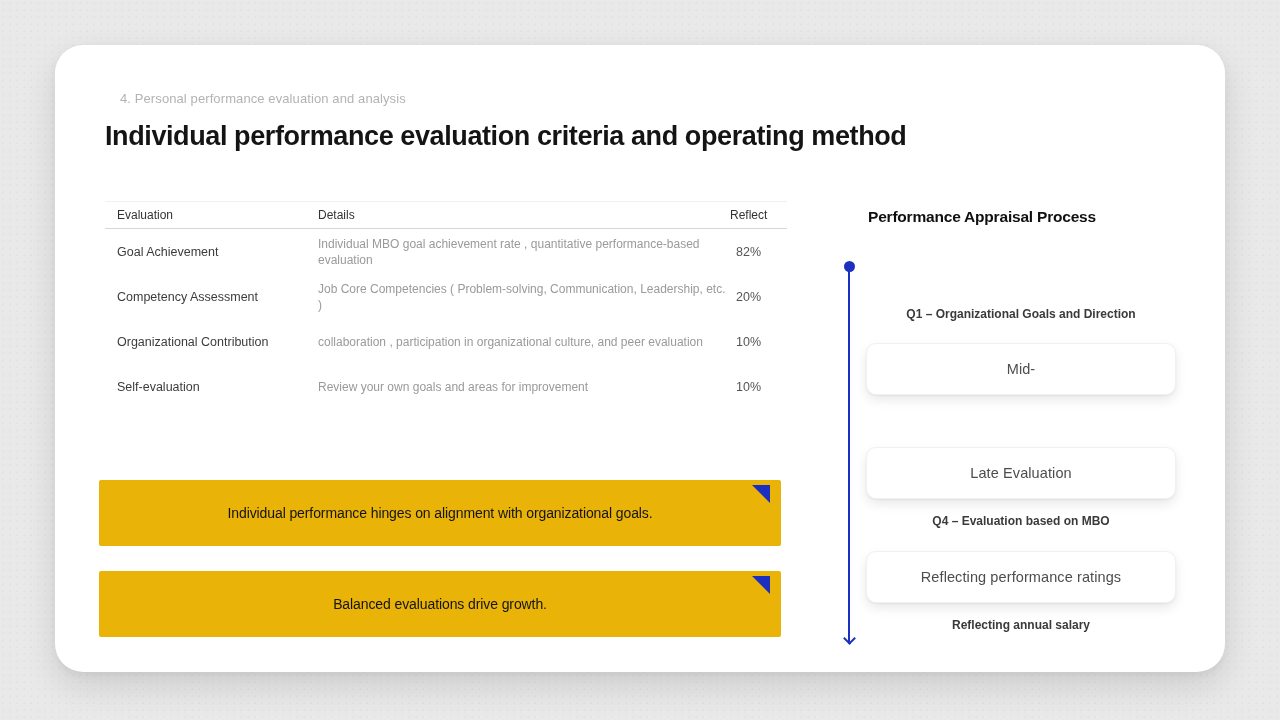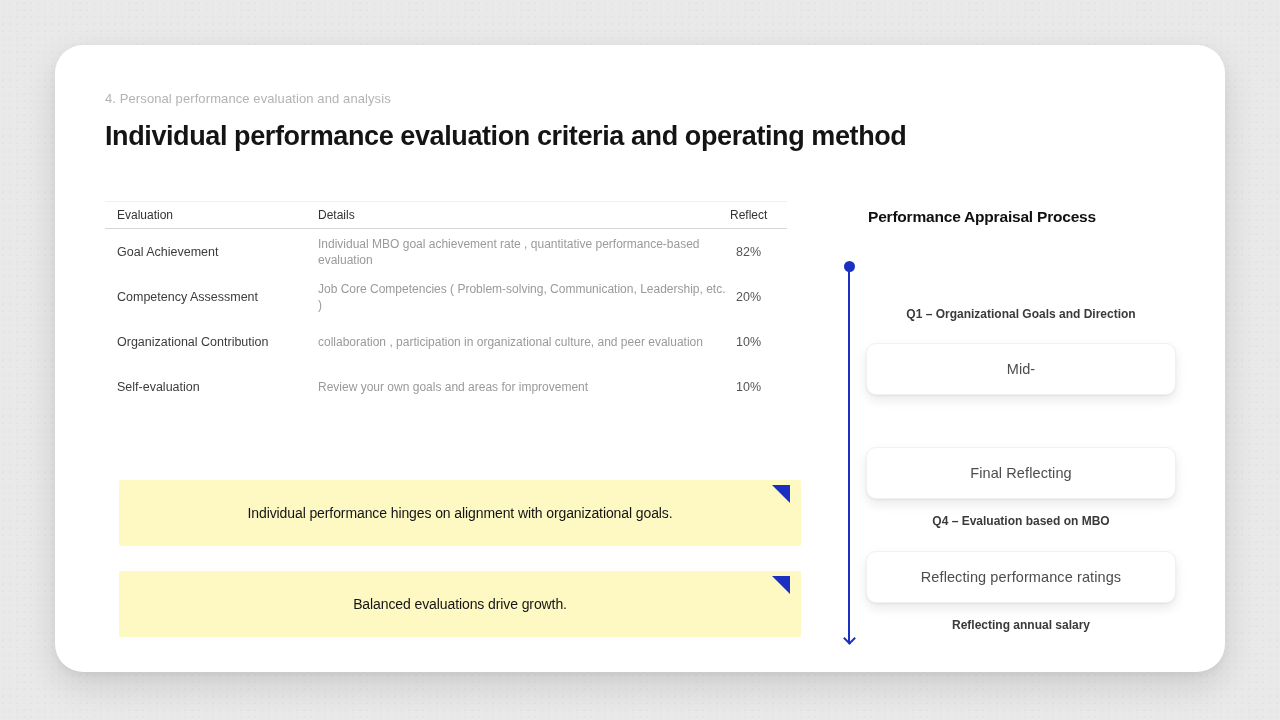--- a/index.html
+++ b/index.html
@@ -10,21 +10,21 @@
     background-image: radial-gradient(#e2e2e2 1px, transparent 1px);
     background-size:7px 7px;
     position:relative;
   }
   .card {
     position:absolute; left:55px; top:45px; width:1170px; height:627px;
     background:#ffffff; border-radius:28px;
     box-shadow:0 14px 34px rgba(0,0,0,0.12), 0 3px 10px rgba(0,0,0,0.05);
   }
   .eyebrow {
-    position:absolute; left:50px; top:46px;
+    position:absolute; left:65px; top:46px;
     font-size:13px; color:#b3b3b3; letter-spacing:0.1px;
   }
   .title {
     position:absolute; left:50px; top:76px;
     font-size:27px; font-weight:700; color:#141414; letter-spacing:-0.4px;
   }
   
   .tbl { position:absolute; left:50px; top:156px; width:682px; }
   .tbl-head {
     display:grid; grid-template-columns:213px 412px 57px;
@@ -35,22 +35,22 @@
   .tbl-row {
     display:grid; grid-template-columns:213px 412px 57px;
     min-height:45px; align-items:center; padding:6px 0;
   }
   .c1 { padding-left:12px; }
   .cell-eval { font-size:12.5px; color:#3c3c3c; }
   .cell-details { font-size:12px; color:#9a9a9a; line-height:16px; }
   .cell-pct { font-size:12.5px; color:#555555; padding-left:6px; }
   
   .callout {
-    position:absolute; left:64px; width:682px; height:66px;
-    background:#fef9c3; border-radius:2px;
+    position:absolute; left:44px; width:682px; height:66px;
+    background:#eab308; border-radius:2px;
     display:flex; align-items:center; justify-content:center;
   }
   .callout-1 { top:435px; }
   .callout-2 { top:526px; }
   .callout-text { font-size:14px; font-weight:500; color:#141414; letter-spacing:-0.1px; }
   .corner-tri {
     position:absolute; top:5px; right:11px; width:18px; height:18px;
     clip-path:polygon(0 0, 100% 0, 100% 100%);
   }
   
@@ -133,21 +133,21 @@
   <div class="timeline-line" style="background: rgb(27, 47, 192);"></div>
   <div class="timeline-arrow" style="border-color: rgb(27, 47, 192);"></div>
 
   <div class="step-caption cap-0">Q1 – Organizational Goals and Direction</div>
 
   <div class="step-box box-1">
     <span>Mid-</span>
   </div>
 
   <div class="step-box box-2">
-    <span>Final Reflecting</span>
+    <span>Late Evaluation</span>
   </div>
   <div class="step-caption cap-2">Q4 – Evaluation based on MBO</div>
 
   <div class="step-box box-3">
     <span>Reflecting performance ratings</span>
   </div>
   <div class="step-caption cap-3">Reflecting annual salary</div>
 
 </div>
 

